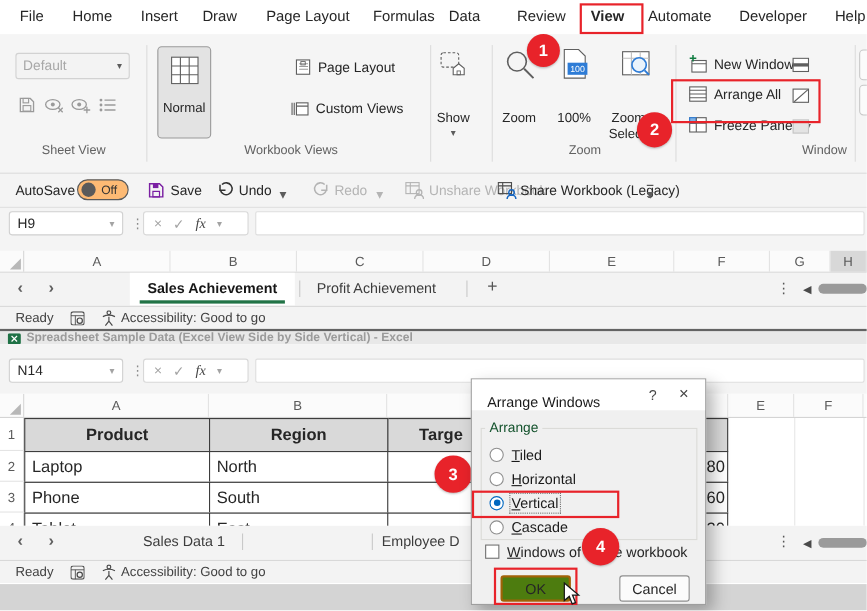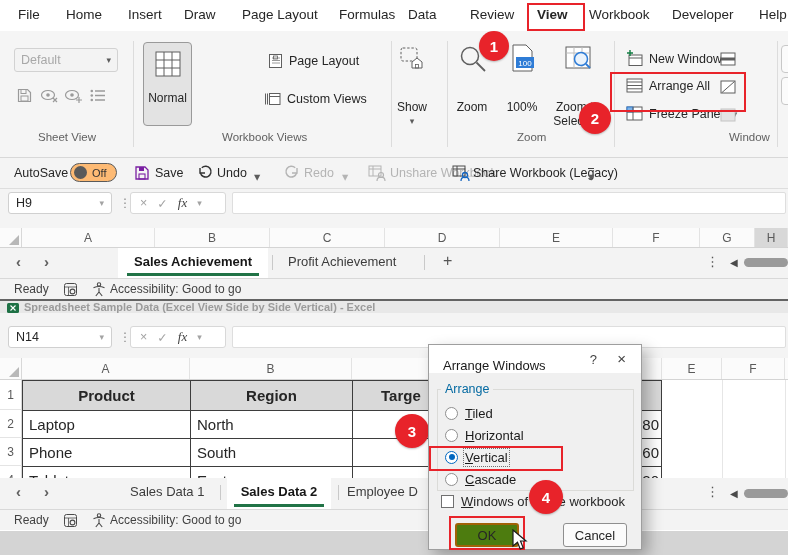--- a/index.html
+++ b/index.html
@@ -97,21 +97,21 @@
   
   .dialog { left:428px; top:344px; width:214px; height:206px; background:#f0f0f0;
             border:1px solid #9e9e9e; box-shadow:6px 6px 14px rgba(0,0,0,.28); z-index:50; }
   .dtitlebar { position:absolute; left:0; top:0; width:100%; height:28px; background:#fff; }
   .dtitle { position:absolute; left:14px; top:7px; font-size:13px; color:#1a1a1a;margin-top:6px; }
   .dhelp { position:absolute; right:44px; top:7px; font-size:13px; color:#444; }
   .dclose { position:absolute; right:15px; top:5px; font-size:15px; color:#444; }
   .groupbox { position:absolute; left:8px; top:44px; width:197px; height:102px;
               border:1px solid #dbdbd8; }
   .grouplabel { position:absolute; left:12px; top:37px; font-size:12.5px; background:#f0f0f0;
-                padding:0 4px; color:#0369a1; }
+                padding:0 4px; color:#14532d; }
   .radiorow { position:absolute; left:16px; height:16px; display:flex; align-items:center; gap:7px; }
   .radio { width:13px; height:13px; border-radius:50%; background:#fff; border:1px solid #8f8f8f; }
   .radio.sel { border:1px solid #0067c0; position:relative; }
   .radio.sel::after { content:""; position:absolute; left:2.5px; top:2.5px; width:6px; height:6px;
                       border-radius:50%; background:#0067c0; }
   .rlab { font-size:13px; color:#1a1a1a; white-space:nowrap; }
   .focus { outline:1px dotted #707070; outline-offset:1px; }
   .u { text-decoration:underline; }
   .checkbox { position:absolute; left:12px; top:150px; width:13px; height:13px;
               background:#fff; border:1px solid #707070; }
@@ -131,21 +131,21 @@
 <div class="abs menubar nosel">
   <span class="mtab" style="left:18px">File</span>
   <span class="mtab" style="left:66px">Home</span>
   <span class="mtab" style="left:128px">Insert</span>
   <span class="mtab" style="left:184px">Draw</span>
   <span class="mtab" style="left:242px">Page Layout</span>
   <span class="mtab" style="left:339px">Formulas</span>
   <span class="mtab" style="left:408px">Data</span>
   <span class="mtab" style="left:470px">Review</span>
   <span class="mtab" style="left:537px; font-weight:bold">View</span>
-  <span class="mtab" style="left:589px">Workbook</span>
+  <span class="mtab" style="left:589px">Automate</span>
   <span class="mtab" style="left:672px">Developer</span>
   <span class="mtab" style="left:759px">Help</span>
 </div>
 <div class="abs viewbox"></div>
 
 <div class="abs ribbon nosel">
 
   <div class="abs dropdown" style="left:14px; top:17px; width:104px; height:24px;">
     <span>Default</span>
     <span class="chev dim">▾</span>
@@ -499,24 +499,20 @@
   <div class="cell" style="left:190px; top:108px; width:163px; height:29px;">East</div>
   <div class="cell" style="left:352px; top:108px; width:80px; height:29px; border-right:none;"></div>
   <div class="cell" style="left:638px; top:108px; width:24px; height:29px; justify-content:flex-end; padding:0 2px 0 0;">20</div>
 </div>
 
 <div class="abs tabbar nosel" style="top:478px; height:31px;">
   <span class="navarr" style="left:16px;">‹</span>
   <span class="navarr" style="left:44px;">›</span>
   <span class="sheettab" style="left:130px;">Sales Data 1</span>
   <div class="tabsep" style="left:220px;"></div>
-  <div class="sheettab-active" style="left:227px; width:104px; height:31px;">
-    <span class="lab">Sales Data 2</span>
-    <span class="greenline" style="left:7px; width:90px;"></span>
-  </div>
   <div class="tabsep" style="left:338px;"></div>
   <span class="sheettab" style="left:347px;">Employee D</span>
   <span class="sheettab" style="left:706px; color:#555;">⋮</span>
   <span class="sheettab" style="left:730px; font-size:10px; top:10px; color:#4a4a4a;">◀</span>
   <div class="scrollpill" style="left:744px; top:11px; width:44px;"></div>
 </div>
 
 <div class="abs statusbar nosel" style="top:509px;">
   <span class="sitem" style="left:14px;">Ready</span>
   <span class="abs" style="left:64px; top:4px;">

